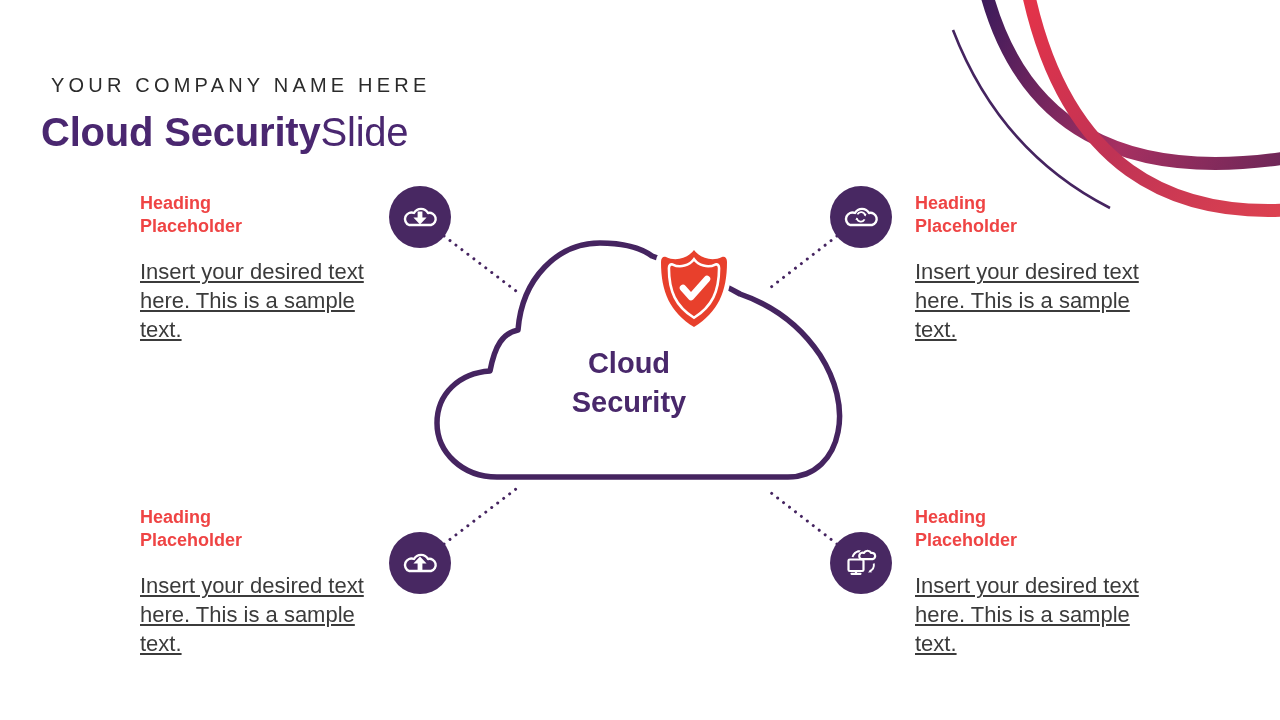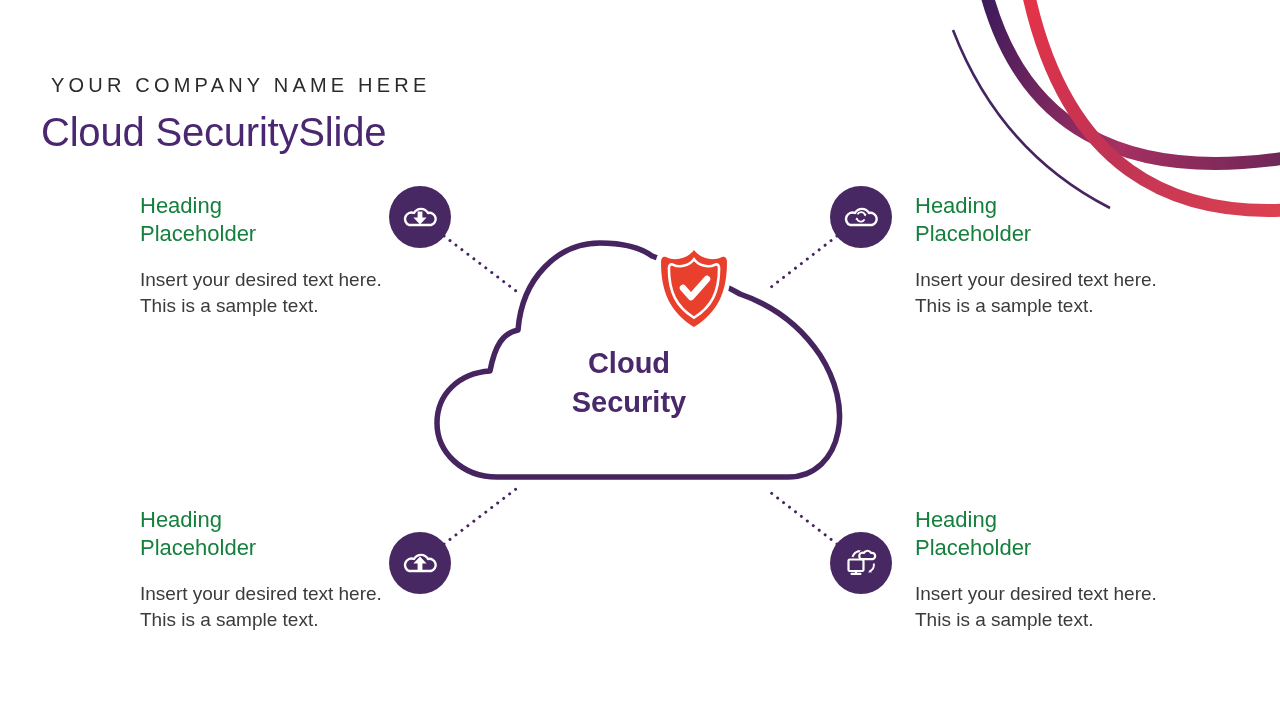--- a/index.html
+++ b/index.html
@@ -10,28 +10,28 @@
   .company{
     position:absolute;left:43px;top:74px;
     font-size:20px;letter-spacing:4.2px;font-weight:500;color:#2b2b2b;
     white-space:nowrap;
     margin-left:8px;
   }
   .title{
     position:absolute;left:41px;top:110px;
     font-size:40px;color:#4A2770;white-space:nowrap;letter-spacing:-0.2px;
   }
-  .title .bold{font-weight:400;}
+  .title .bold{font-weight:700;}
   .title .light{font-weight:400;}
   .node-text{position:absolute;width:252px;}
   .node-heading{
-    font-size:22px;font-weight:400;color:#15803d;line-height:1.26;width:160px;
+    font-size:18px;font-weight:700;color:#ef4444;line-height:1.26;width:160px;
   }
   .node-body{
-    margin-top:20px;font-size:19px;color:#3B3B3B;line-height:1.32;width:252px;
+    margin-top:20px;font-size:22px;color:#3B3B3B;line-height:1.32;width:252px;text-decoration:underline;
   }
   svg.layer{position:absolute;left:0;top:0;}
   .svg-label{font-family:"Liberation Sans",sans-serif;font-weight:700;}
 </style>
 </head>
 <body>
 
 <div class="slide">
 
   <svg class="layer" width="1280" height="720" viewBox="0 0 1280 720">

